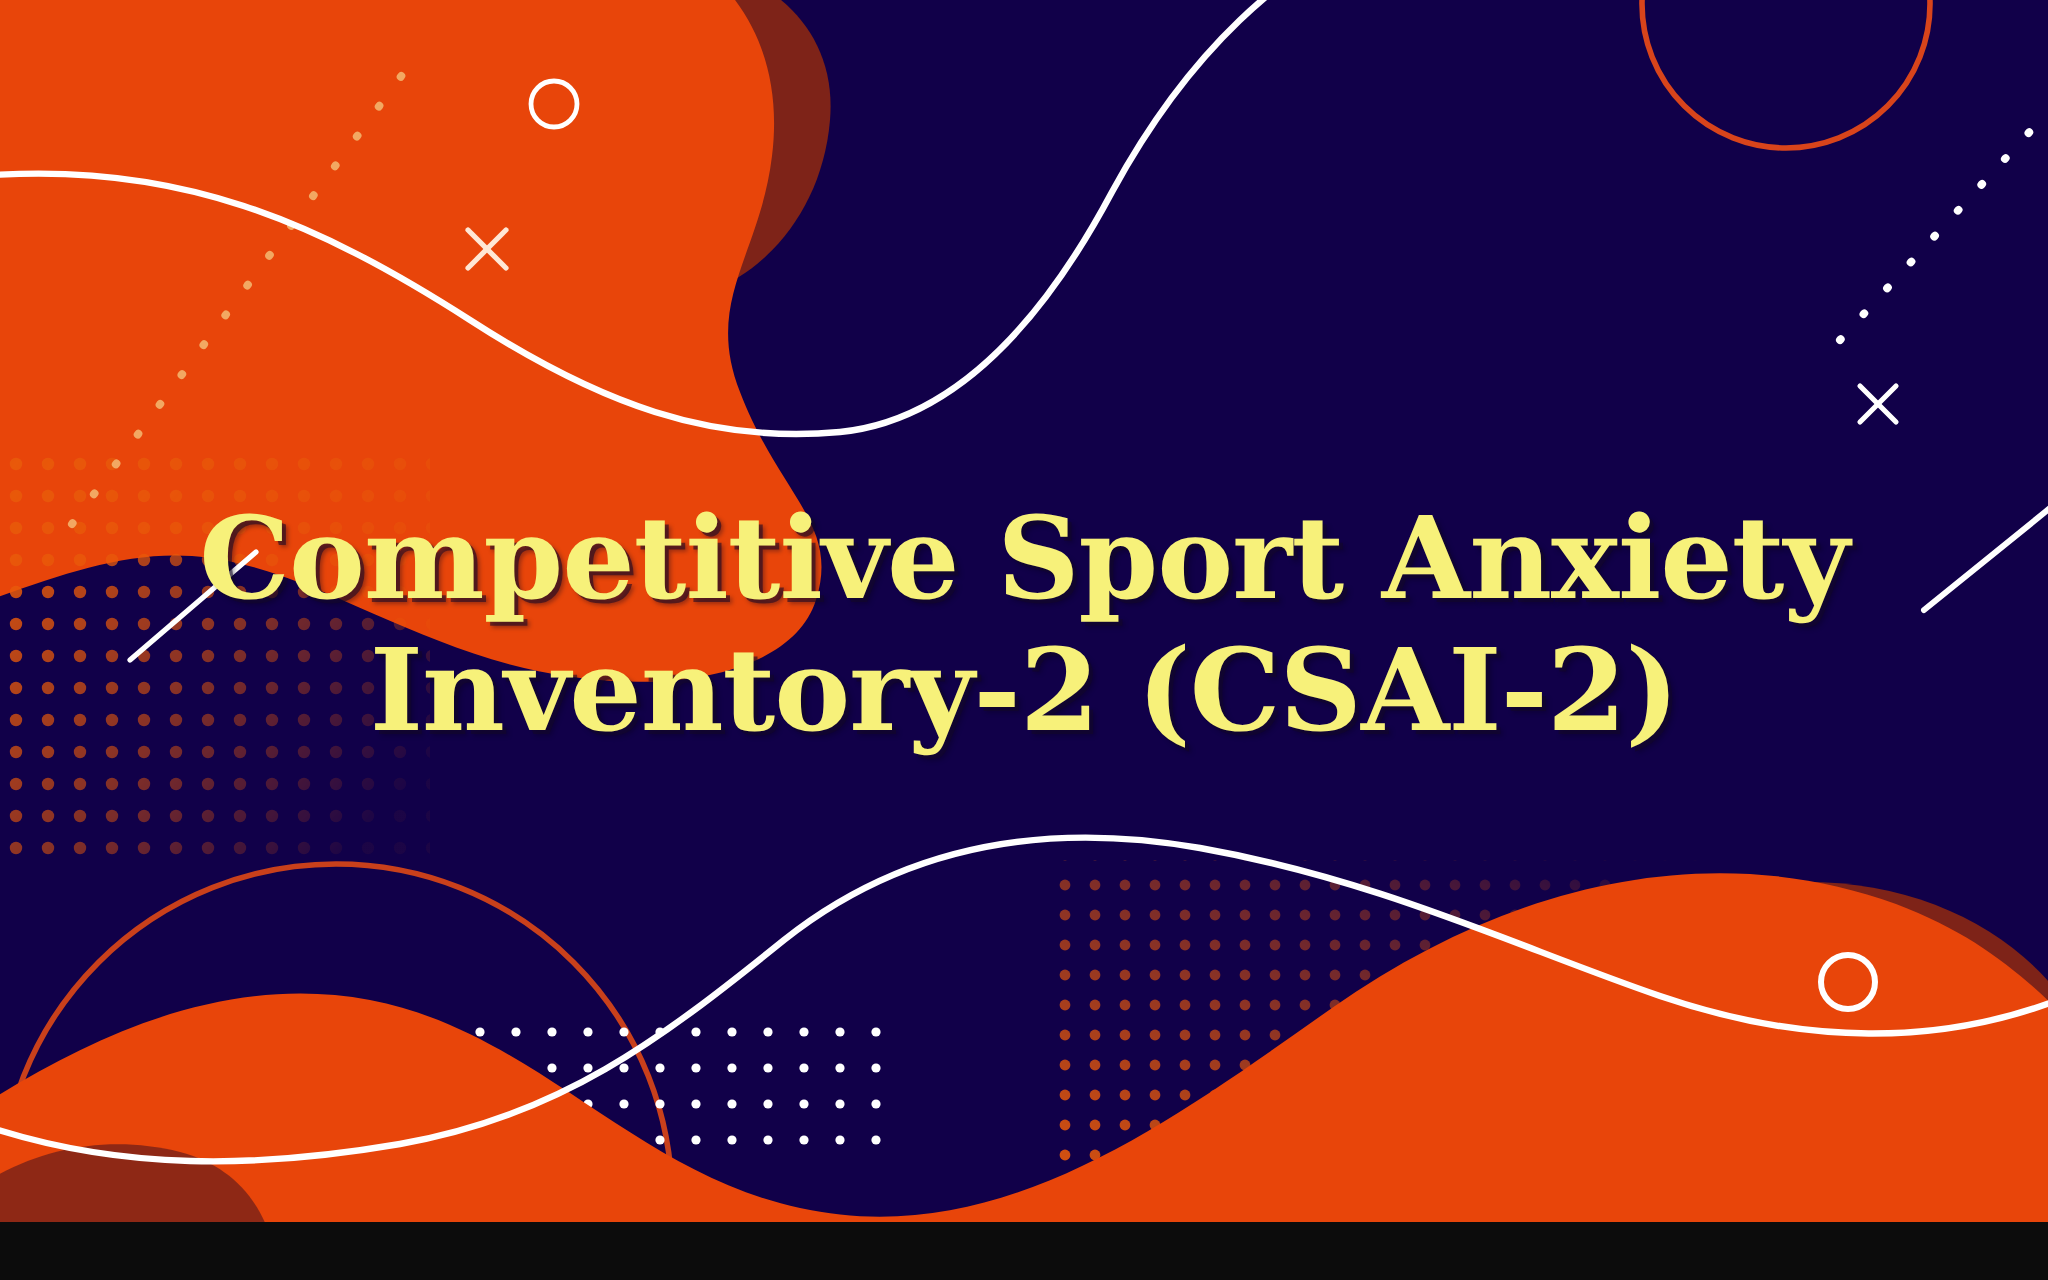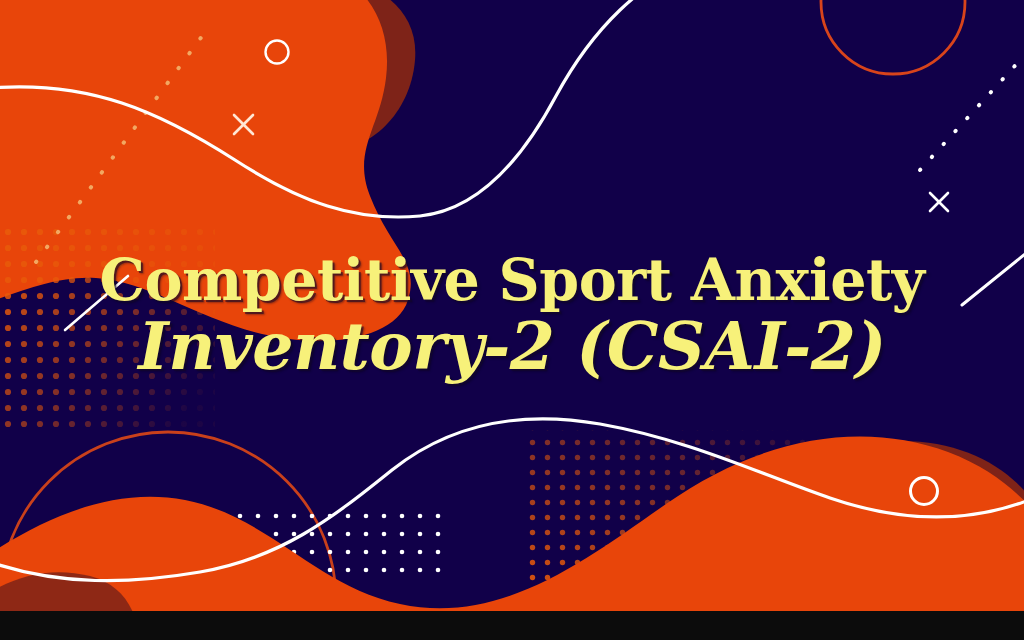--- a/index.html
+++ b/index.html
@@ -21,21 +21,21 @@
     font-family:"DejaVu Serif","Liberation Serif",serif;
     font-weight:700;
     font-size:57px;
     line-height:66px;
     letter-spacing:-0.5px;
     color:#F7F17A;
     text-shadow:2px 2px 0 rgba(20,8,40,.55), 3px 3px 2px rgba(10,4,30,.35);
     white-space:nowrap;
     text-align:center;
   }
-  .title-line.l2{font-size:65px;font-style:italic;}
+  .title-line.l2{font-size:57px;}
 </style>
 </head>
 <body>
 
 <div id="stage">
 
   <svg class="layer" viewBox="0 0 1024 640" xmlns="http://www.w3.org/2000/svg">
     <defs>
 
       <pattern id="halftoneA" width="16" height="16" patternUnits="userSpaceOnUse">

